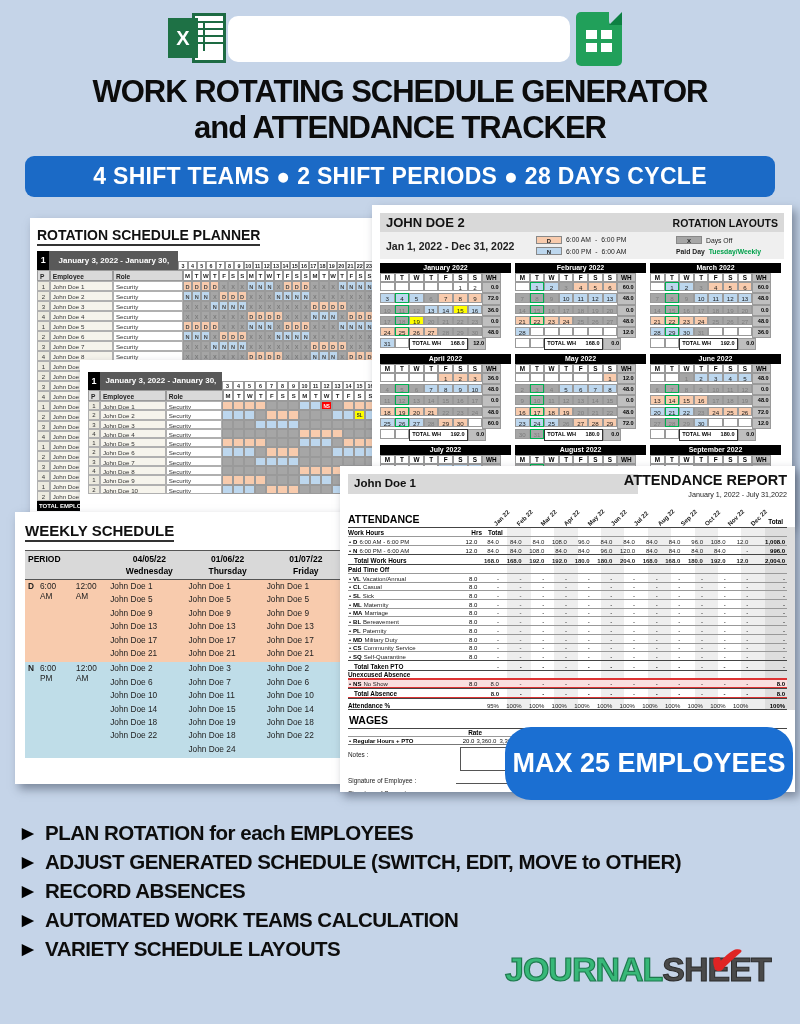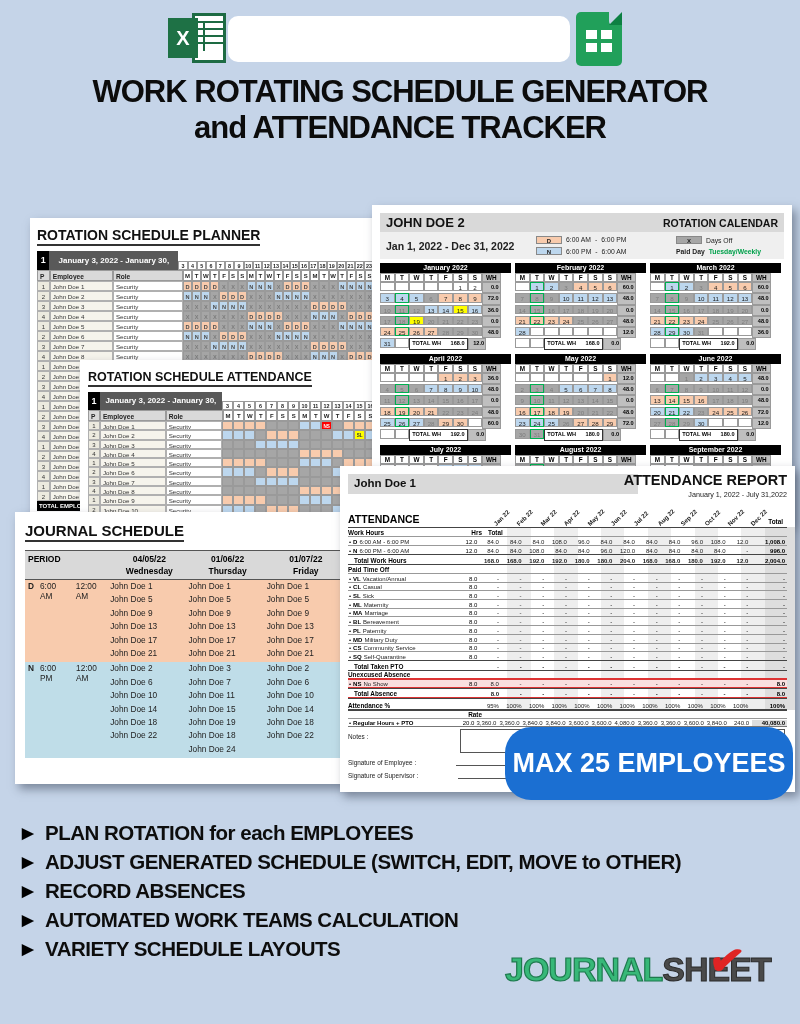--- a/index.html
+++ b/index.html
@@ -140,20 +140,21 @@
       </div>
     <div class="xl-x">X</div>
   </div>
   <div class="gs-icon">
     <div class="gs-fold"></div>
     <div class="gs-grid"></div>
   </div>
 
   <div id="title1" class="main-title">WORK ROTATING SCHEDULE GENERATOR</div>
   <div id="title2" class="main-title">and ATTENDANCE TRACKER</div>
+  <div class="blue-banner">4 SHIFT TEAMS ● 2 SHIFT PERIODS ● 28 DAYS CYCLE</div>
 
   <div id="planner" class="sheet">
     <span class="sh-title" style="font-size:14px;">ROTATION SCHEDULE PLANNER</span>
     <div id="pl-head" class="grid-head">
         <div class="blk1" style="width: 13px; height: 19px; font-size: 9px; line-height: 19px;">1</div>
         <div class="dark-banner" style="width: 137px; height: 19px; line-height: 19px;">January 3, 2022 - January 30, 2022</div>
         <div class="numrow" style="align-items: flex-end;">
           <div class="ncell" style="width: 9.3px; height: 9px; line-height: 9px;">3</div>
           <div class="ncell" style="width: 9.3px; height: 9px; line-height: 9px;">4</div>
           <div class="ncell" style="width: 9.3px; height: 9px; line-height: 9px;">5</div>
@@ -803,21 +804,21 @@
         <div class="erow">
           <div class="totrow-black" style="width: 78px; height: 10px;">TOTAL EMPLOYEES</div>
           <div class="rolecell" style="width: 72px; height: 10px;"></div>
         </div>
       </div>
   </div>
 
   <div id="calendar" class="sheet">
     <div class="cal-nameband">
       <span class="cal-name">JOHN DOE 2</span>
-      <span class="cal-sheetname">ROTATION CALENDAR</span>
+      <span class="cal-sheetname">ROTATION LAYOUTS</span>
     </div>
     <div class="cal-legend">
       <div class="cal-range">Jan 1, 2022 - Dec 31, 2022</div>
       <div class="leg-mid">
         <div class="leg-line">
           <span class="sw swD">D</span>
           <span>6:00 AM</span>
           <span>-</span>
           <span>6:00 PM</span>
         </div>
@@ -1485,21 +1486,20 @@
               <div>TOTAL WH</div>
               <div>168.0</div>
             </div>
             <div class="m-wh">0.0</div>
           </div>
         </div>
       </div>
   </div>
 
   <div id="attsheet" class="sheet">
-    <span class="sh-title" style="font-size:12.5px;">ROTATION SCHEDULE ATTENDANCE</span>
     <div id="at-head" class="grid-head">
         <div class="blk1" style="width: 12px; height: 18px; font-size: 9px; line-height: 18px;">1</div>
         <div class="dark-banner" style="width: 123px; height: 18px; line-height: 18px;">January 3, 2022 - January 30, 2022</div>
         <div class="numrow" style="align-items: flex-end;">
           <div class="ncell" style="width: 11px; height: 9px; line-height: 9px;">3</div>
           <div class="ncell" style="width: 11px; height: 9px; line-height: 9px;">4</div>
           <div class="ncell" style="width: 11px; height: 9px; line-height: 9px;">5</div>
           <div class="ncell" style="width: 11px; height: 9px; line-height: 9px;">6</div>
           <div class="ncell" style="width: 11px; height: 9px; line-height: 9px;">7</div>
           <div class="ncell" style="width: 11px; height: 9px; line-height: 9px;">8</div>
@@ -1720,21 +1720,21 @@
           <div class="dcell cX" style="width: 11px; height: 9.3px; line-height: 9.3px;"></div>
           <div class="dcell cN" style="width: 11px; height: 9.3px; line-height: 9.3px;"></div>
           <div class="dcell cN" style="width: 11px; height: 9.3px; line-height: 9.3px;"></div>
           <div class="dcell cN" style="width: 11px; height: 9.3px; line-height: 9.3px;"></div>
           <div class="dcell cN" style="width: 11px; height: 9.3px; line-height: 9.3px;"></div>
         </div>
       </div>
   </div>
 
   <div id="weekly" class="sheet">
-    <span class="sh-title" style="font-size:15px;">JOURNAL SCHEDULE</span>
+    <span class="sh-title" style="font-size:15px;">WEEKLY SCHEDULE</span>
     <div class="wk-head">
       <div class="wk-period">PERIOD</div>
     <div class="wk-col">
           <div>04/05/22</div>
           <div>Wednesday</div>
         </div>
         <div class="wk-col">
           <div>01/06/22</div>
           <div>Thursday</div>
         </div>
@@ -2183,20 +2183,21 @@
           <div class="rv" style="width: 23.4px;">100%</div>
           <div class="rv" style="width: 23.4px;">100%</div>
           <div class="rv" style="width: 23.4px;">100%</div>
           <div class="rv" style="width: 23.4px;">100%</div>
           <div class="rv" style="width: 23.4px;">100%</div>
           <div class="rv" style="width: 23.4px;">100%</div>
           <div class="rv" style="width: 23.4px;">100%</div>
           <div class="rv" style="width: 23.4px;">100%</div>
           <div class="rtotal" style="width: 37px;">100%</div>
         </div>
+        <div class="wages-title">WAGES</div>
         <div class="rrow line-top" style="height: 8px;">
           <div class="sec-lab" style="width: 112px;"></div>
           <div class="sec-lab" style="width: 24px; text-align: right; padding-right: 2px;">Rate</div>
         </div>
         <div class="rrow line-thin" style="height: 9.5px; border-bottom: 0.7px solid rgb(119, 119, 119);">
           <div class="rl" style="width: 112px;">
             <div class="rb">•</div>
             <div class="rc">Regular Hours + PTO</div>
           </div>
           <div class="rhrs" style="width: 24px;">20.0</div>

